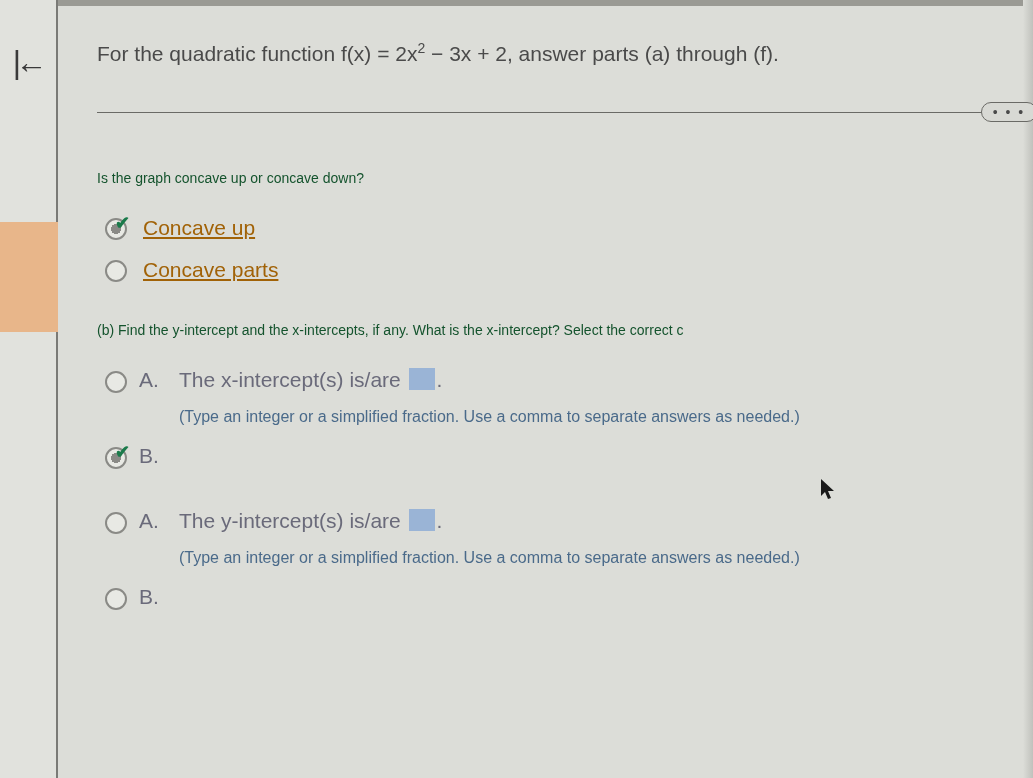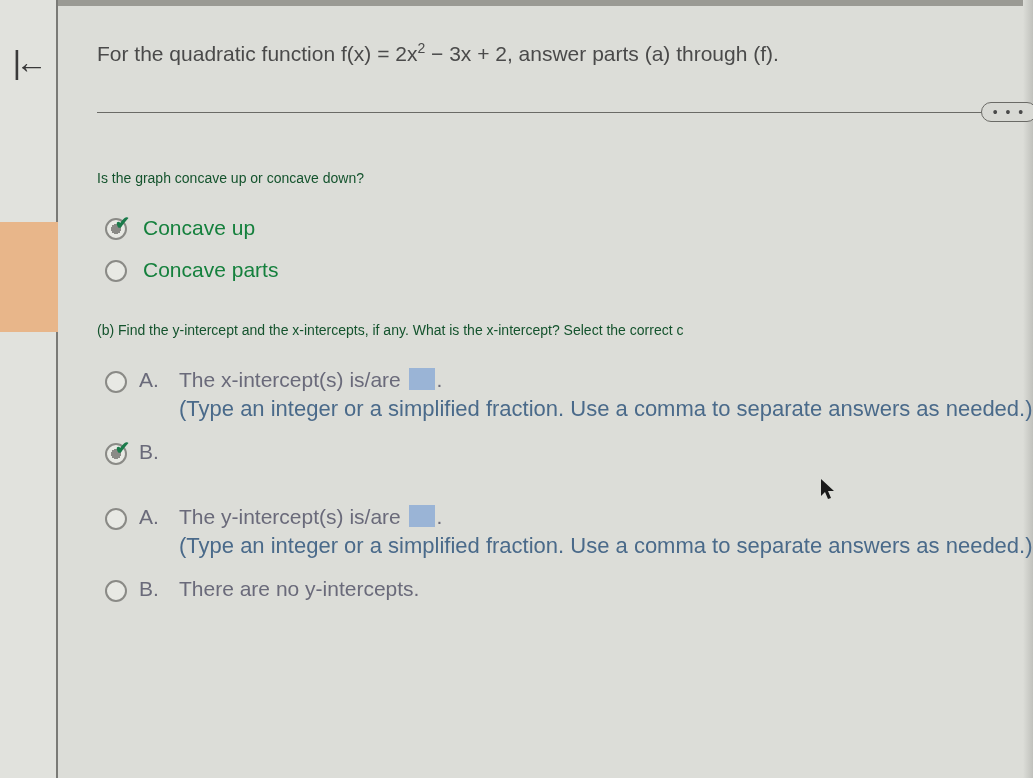--- a/index.html
+++ b/index.html
@@ -101,35 +101,36 @@
   .check-mark {
     position: absolute;
     top: -8px; right: -6px;
     width: 16px; height: 16px;
     color: #1a7a4a;
     font-weight: bold;
     font-size: 18px;
   }
   .opt-label {
     font-size: 21px;
-    color: #15803d;
+    color: #a16207;
+    text-decoration: underline;
   }
   .section-gap { height: 22px; }
   .letter-opt {
     display: flex;
     align-items: flex-start;
     gap: 12px;
     margin-bottom: 18px;
     margin-left: 8px;
     width: 940px;
   }
   .letter-opt .radio { margin-top: 3px; }
   .letter { font-size: 21px; color: #6a6a7a; width: 28px; flex-shrink: 0; }
   .letter-body { font-size: 21px; color: #6a6a7a; }
-  .hint { font-size: 22px; color: #4a6a8a; margin-top: 4px; }
+  .hint { font-size: 16px; color: #4a6a8a; margin-top: 16px; }
   .answer-box {
     display: inline-block;
     width: 26px; height: 22px;
     background: #9ab4d6;
     vertical-align: -3px;
     margin: 0 2px;
   }
   .cursor-arrow {
     position: absolute;
     left: 820px; top: 478px;
@@ -216,21 +217,20 @@
     <div class="letter">A.</div>
     <div class="letter-body">
       <span>The y-intercept(s) is/are </span><span class="answer-box"></span><span>.</span>
       <div class="hint">(Type an integer or a simplified fraction. Use a comma to separate answers as needed.)</div>
     </div>
   </div>
 
   <div class="letter-opt">
     <div class="radio"></div>
     <div class="letter">B.</div>
-    <div class="letter-body">There are no y-intercepts.</div>
   </div>
 
 </div>
 
 <div class="cursor-arrow">
   <svg width="18" height="24" viewBox="0 0 18 24">
     <path d="M1 1 L1 18 L5 14 L8 21 L11 20 L8 13 L14 13 Z" fill="#1a1a1a"></path>
   </svg>
 </div>
 

